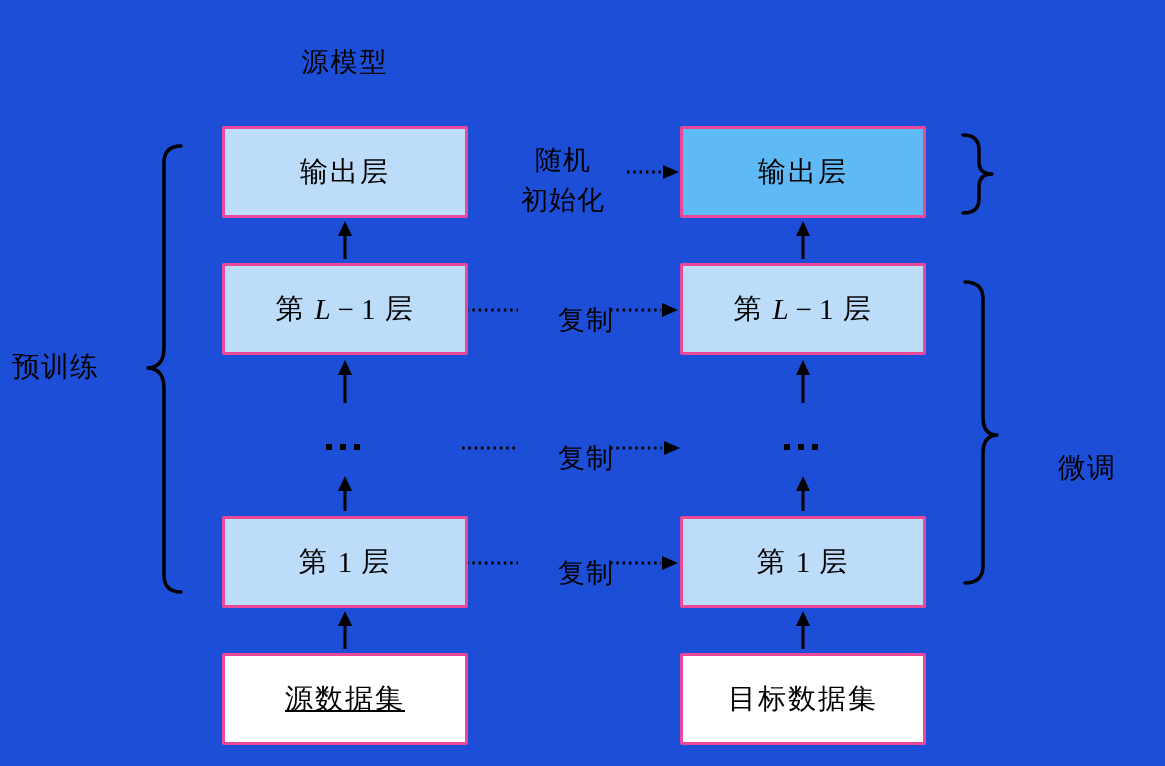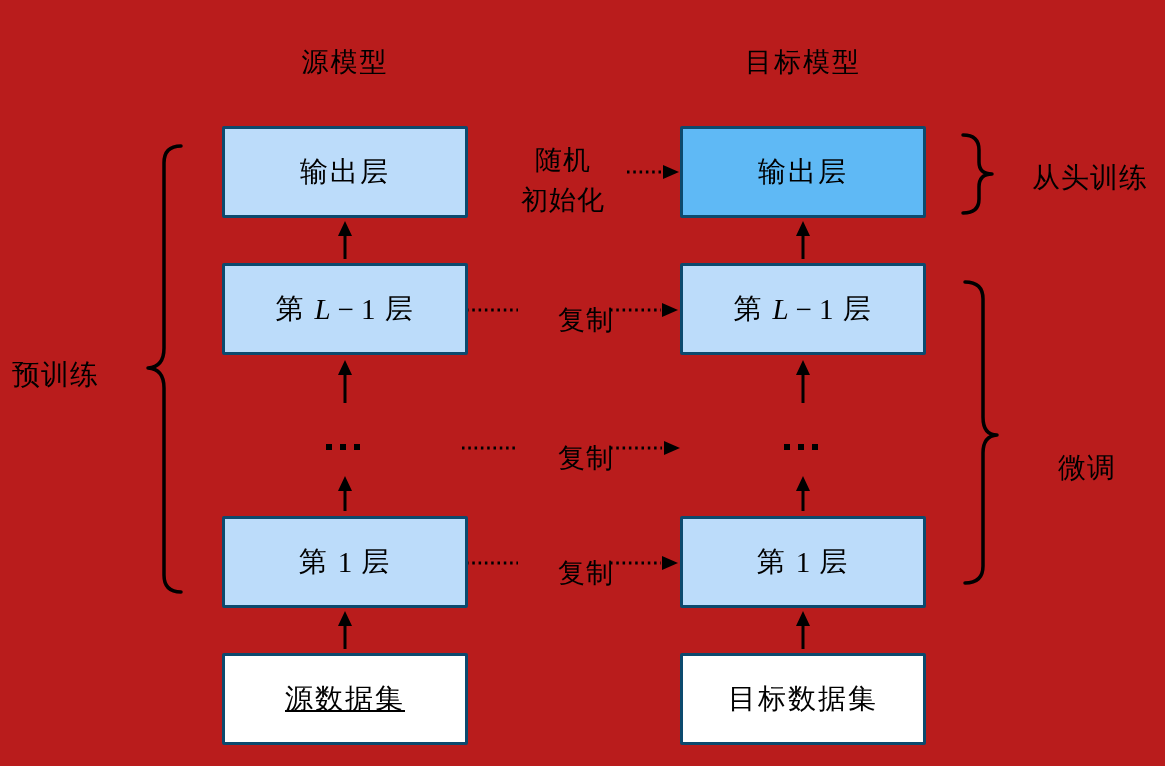--- a/index.html
+++ b/index.html
@@ -1,31 +1,31 @@
 <!DOCTYPE html>
 <html><head>
 <meta charset="utf-8">
 <style>
   html,body{margin:0;padding:0;background:#fff;}
   #canvas{
     position:relative;
     width:1165px;height:766px;
-    background:#b91c1c;
+    background:#1d4ed8;
     font-family:"Liberation Sans",sans-serif;
     color:#000;
     overflow:hidden;
   }
   .abs{position:absolute;}
   .col-title{
     width:246px;text-align:center;
     font-size:27px;letter-spacing:2px;
   }
   .box{
     width:246px;height:92px;
-    border:3px solid #0c4a6e;border-radius:2px;
+    border:3px solid #ec4899;border-radius:2px;
     box-sizing:border-box;
     display:flex;align-items:center;justify-content:center;
     font-size:28px;letter-spacing:2px;
     background:#ffffff;
   }
   .box.layer{background:#bcdcfa;}
   .box.newlayer{background:#5fb9f5;}
   .mvar{font-family:"Liberation Serif",serif;font-style:italic;font-size:29px;margin:0 7px 0 9px;letter-spacing:0;}
   .mnum{font-family:"Liberation Serif",serif;font-size:29px;margin-right:9px;letter-spacing:0;}
   .mnum1{font-family:"Liberation Serif",serif;font-size:29px;margin:0 9px;letter-spacing:0;}
@@ -109,21 +109,20 @@
       <polygon class="head" points="680,448 664,441 664,455"></polygon>
     </g>
     <g>
       <line class="dotted" x1="466" y1="563" x2="518" y2="563"></line>
       <line class="dotted" x1="610" y1="563" x2="661" y2="563"></line>
       <polygon class="head" points="678,563 662,556 662,570"></polygon>
     </g>
   </svg>
 
   <div class="abs col-title" style="left:222px;top:44px;">源模型</div>
-  <div class="abs col-title" style="left:680px;top:44px;">目标模型</div>
 
   <div class="abs box layer" style="left:222px;top:126px;">
     <span>输出层</span>
   </div>
   <div class="abs box layer" style="left:222px;top:263px;">
     <span>第</span>
       <span class="mvar">L</span>
       <span class="mnum">− 1</span>
       <span>层</span>
   </div>
@@ -165,18 +164,17 @@
   </div>
 
   <div class="abs midlabel randinit" style="left:498px;top:132px;">
     <div>随机</div>
     <div>初始化</div>
   </div>
   <div class="abs midlabel copylabel" style="left:514px;top:294px;">复制</div>
   <div class="abs midlabel copylabel" style="left:514px;top:432px;">复制</div>
   <div class="abs midlabel copylabel" style="left:514px;top:547px;">复制</div>
 
-  <div class="abs sidelabel" style="left:12px;top:356px;">预训练</div>
-  <div class="abs sidelabel" style="left:1032px;top:159px;">从头训练</div>
+  <div class="abs sidelabel" style="left:12px;top:348px;">预训练</div>
   <div class="abs sidelabel" style="left:1058px;top:420px;margin-top:29px;">微调</div>
 
 
 </div>
 
 </body></html>

